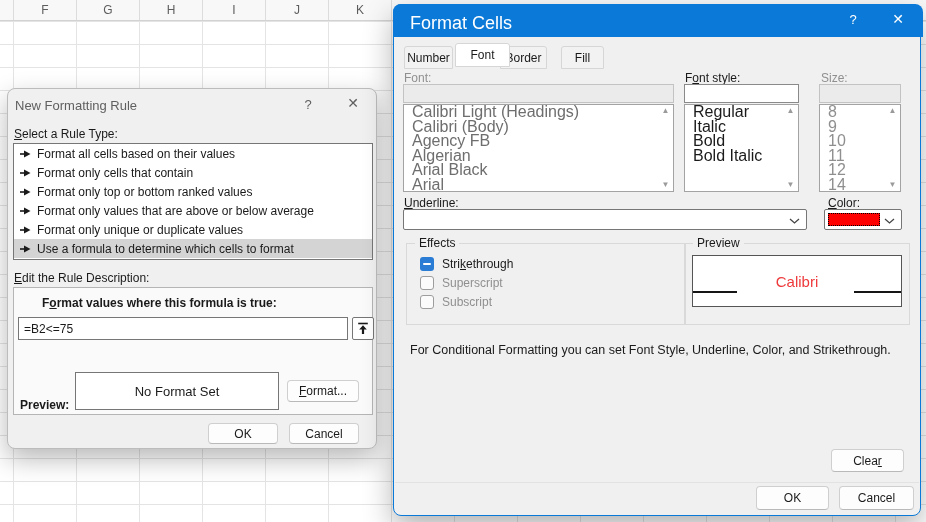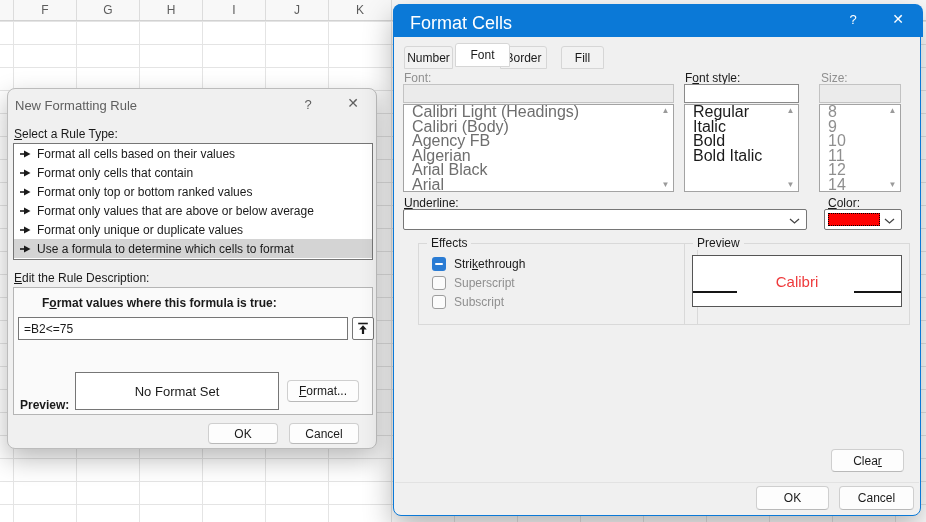--- a/index.html
+++ b/index.html
@@ -97,21 +97,21 @@
   .underline-label { left:10px; top:191px; }
   .color-label     { left:434px; top:191px; }
   .dropdown { position:absolute; top:204px; height:21px; background:#fff; border:1px solid #767676;
     border-radius:2px; }
   .underline-dd { left:9px; width:404px; }
   .color-dd     { left:430px; width:78px; }
   .dd-chevron { position:absolute; right:6px; top:8px; }
   .color-swatch { position:absolute; left:3px; top:3px; width:52px; height:13px;
     border:1px dotted #000; }
 
-  .effects-group { left:24px; top:238px; width:280px; height:82px; }
+  .effects-group { left:12px; top:238px; width:280px; height:82px; }
   .chk-row { position:absolute; left:13px; display:flex; align-items:center; gap:8px; }
   .chk { width:14px; height:14px; border-radius:3px; position:relative; flex:none; }
   .chk.ind { border:none; }
   .chk.ind::after { content:""; position:absolute; left:3px; top:6px; width:8px; height:2px; background:#fff; border-radius:1px; }
   .chk.off { border:1px solid #9d9d9d; background:#fbfbfb; }
 
   .preview-group { left:290px; top:238px; width:226px; height:82px; }
   .preview-inner { position:absolute; left:7px; top:11px; width:210px; height:52px;
     background:#fff; border:1px solid #555; }
   .baseline { position:absolute; top:35px; height:2px; background:#151515; }
@@ -306,20 +306,21 @@
 
     <div class="groupbox preview-group">
       <span class="legend">Preview</span>
       <div class="preview-inner">
         <div class="baseline l"></div>
         <div class="baseline r"></div>
         <div class="sample-text" style="color: rgb(238, 58, 60);">Calibri</div>
       </div>
     </div>
 
+    <div class="lbl fc-note">For Conditional Formatting you can set Font Style, Underline, Color, and Strikethrough.</div>
 
     <button class="btn clear-btn">
         <span><span>Clea</span><span class="mn">r</span><span></span></span>
       </button>
     <div class="fc-separator"></div>
     <button class="btn fc-ok">OK</button>
     <button class="btn fc-cancel">Cancel</button>
   </section>
 
 </div>

